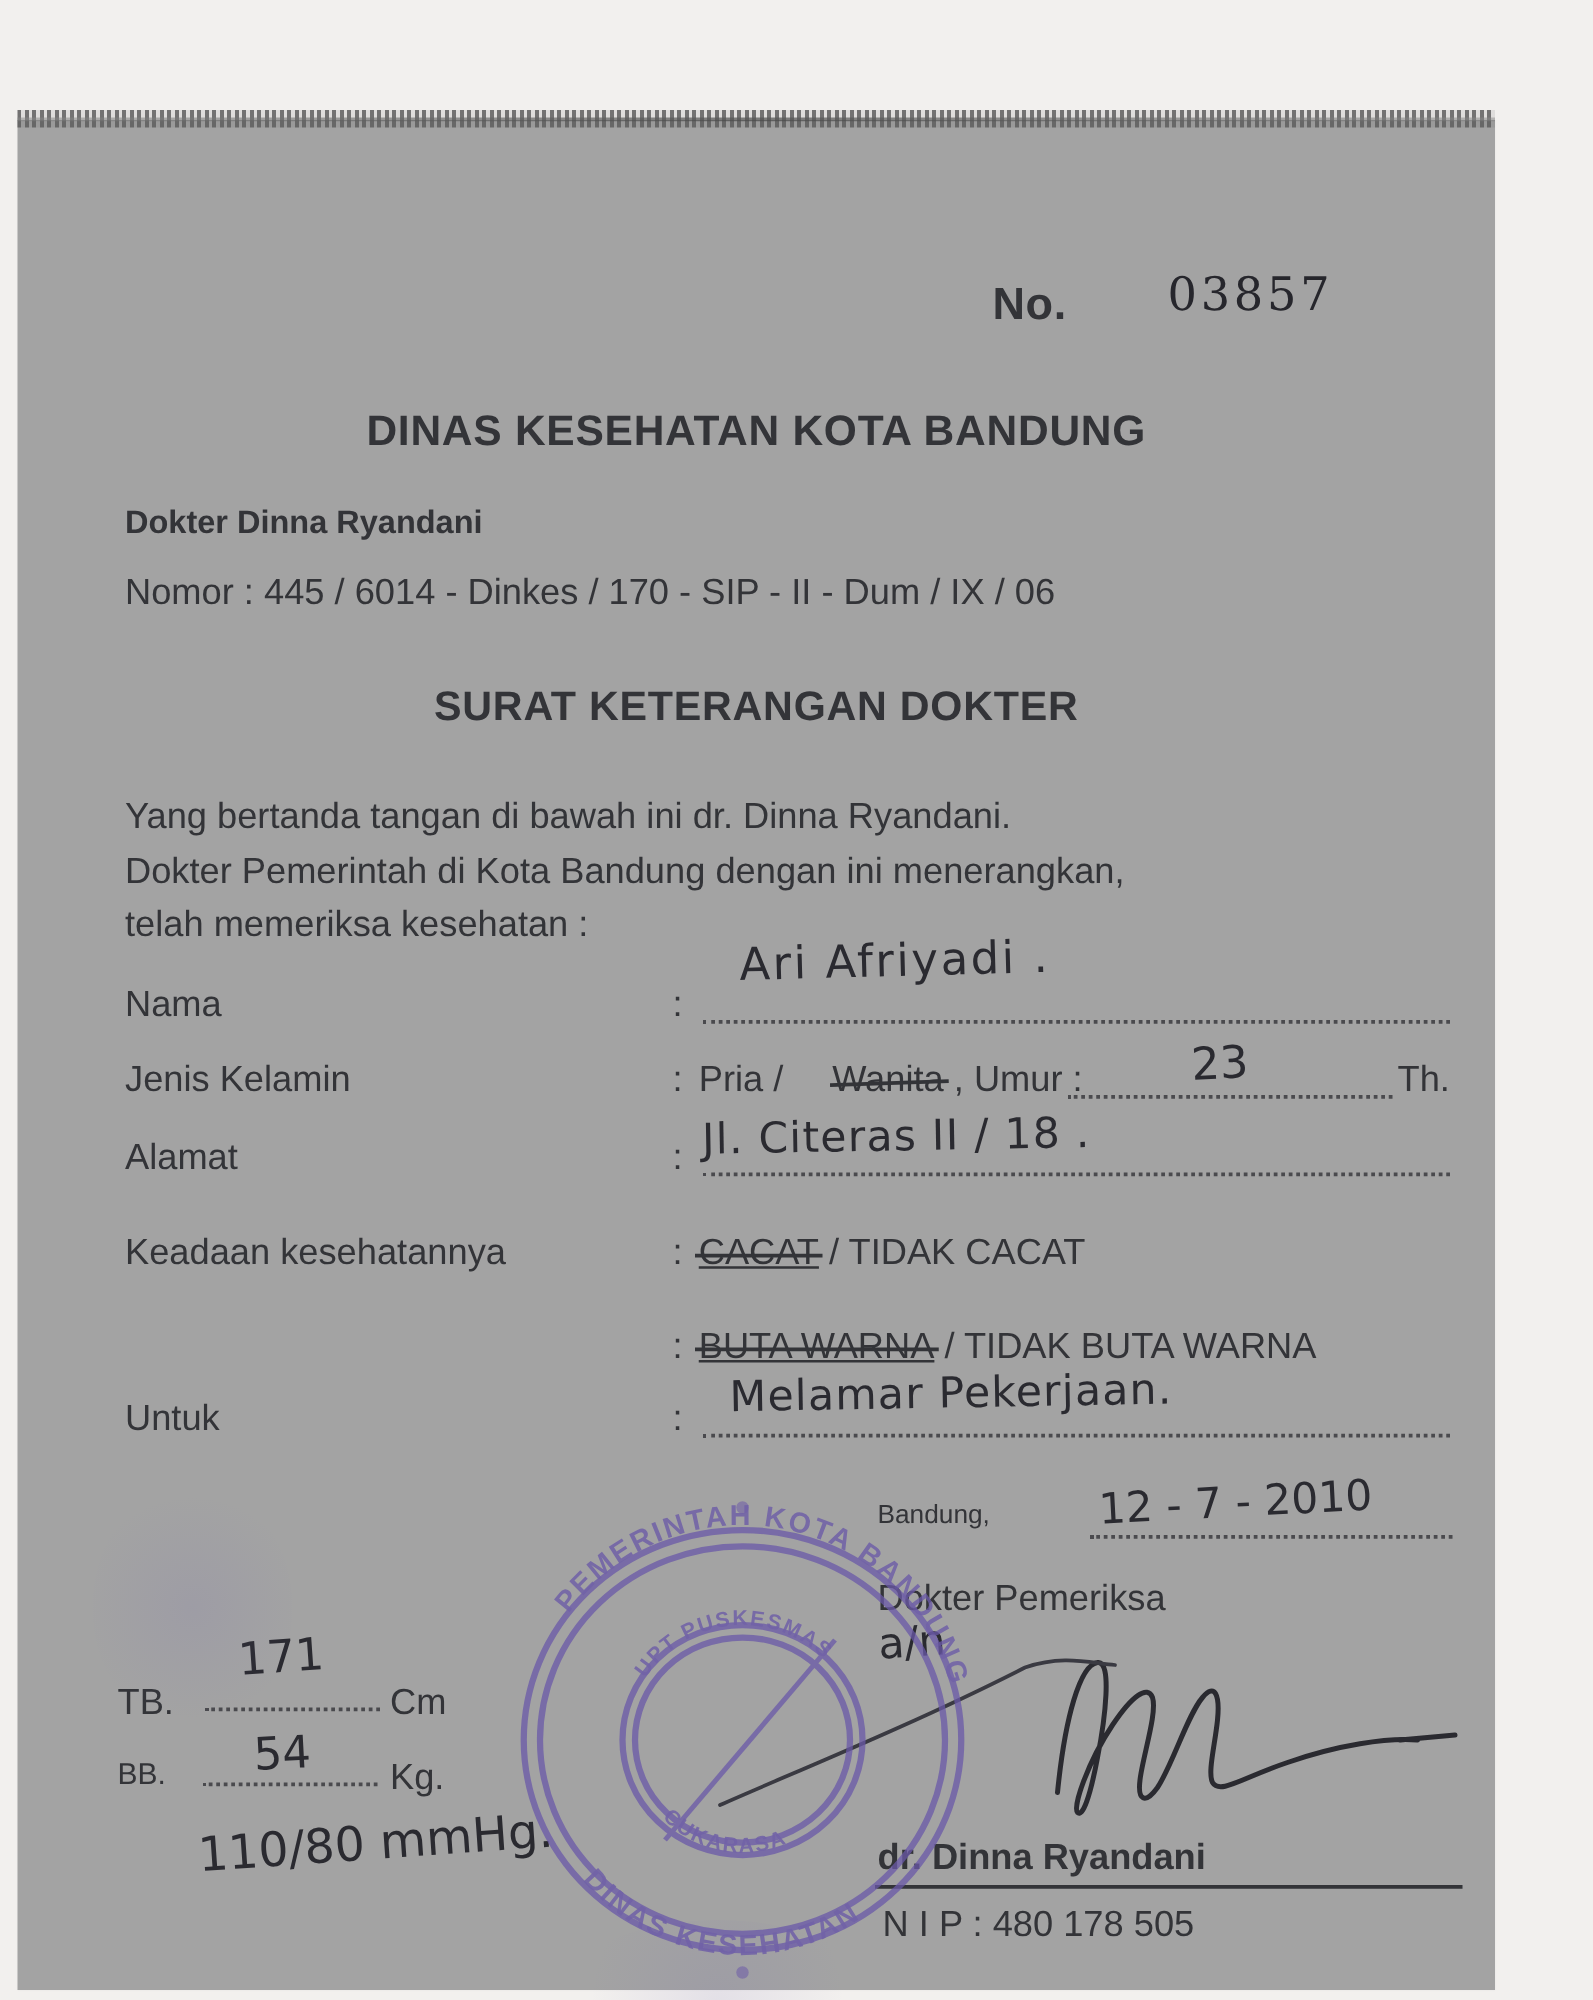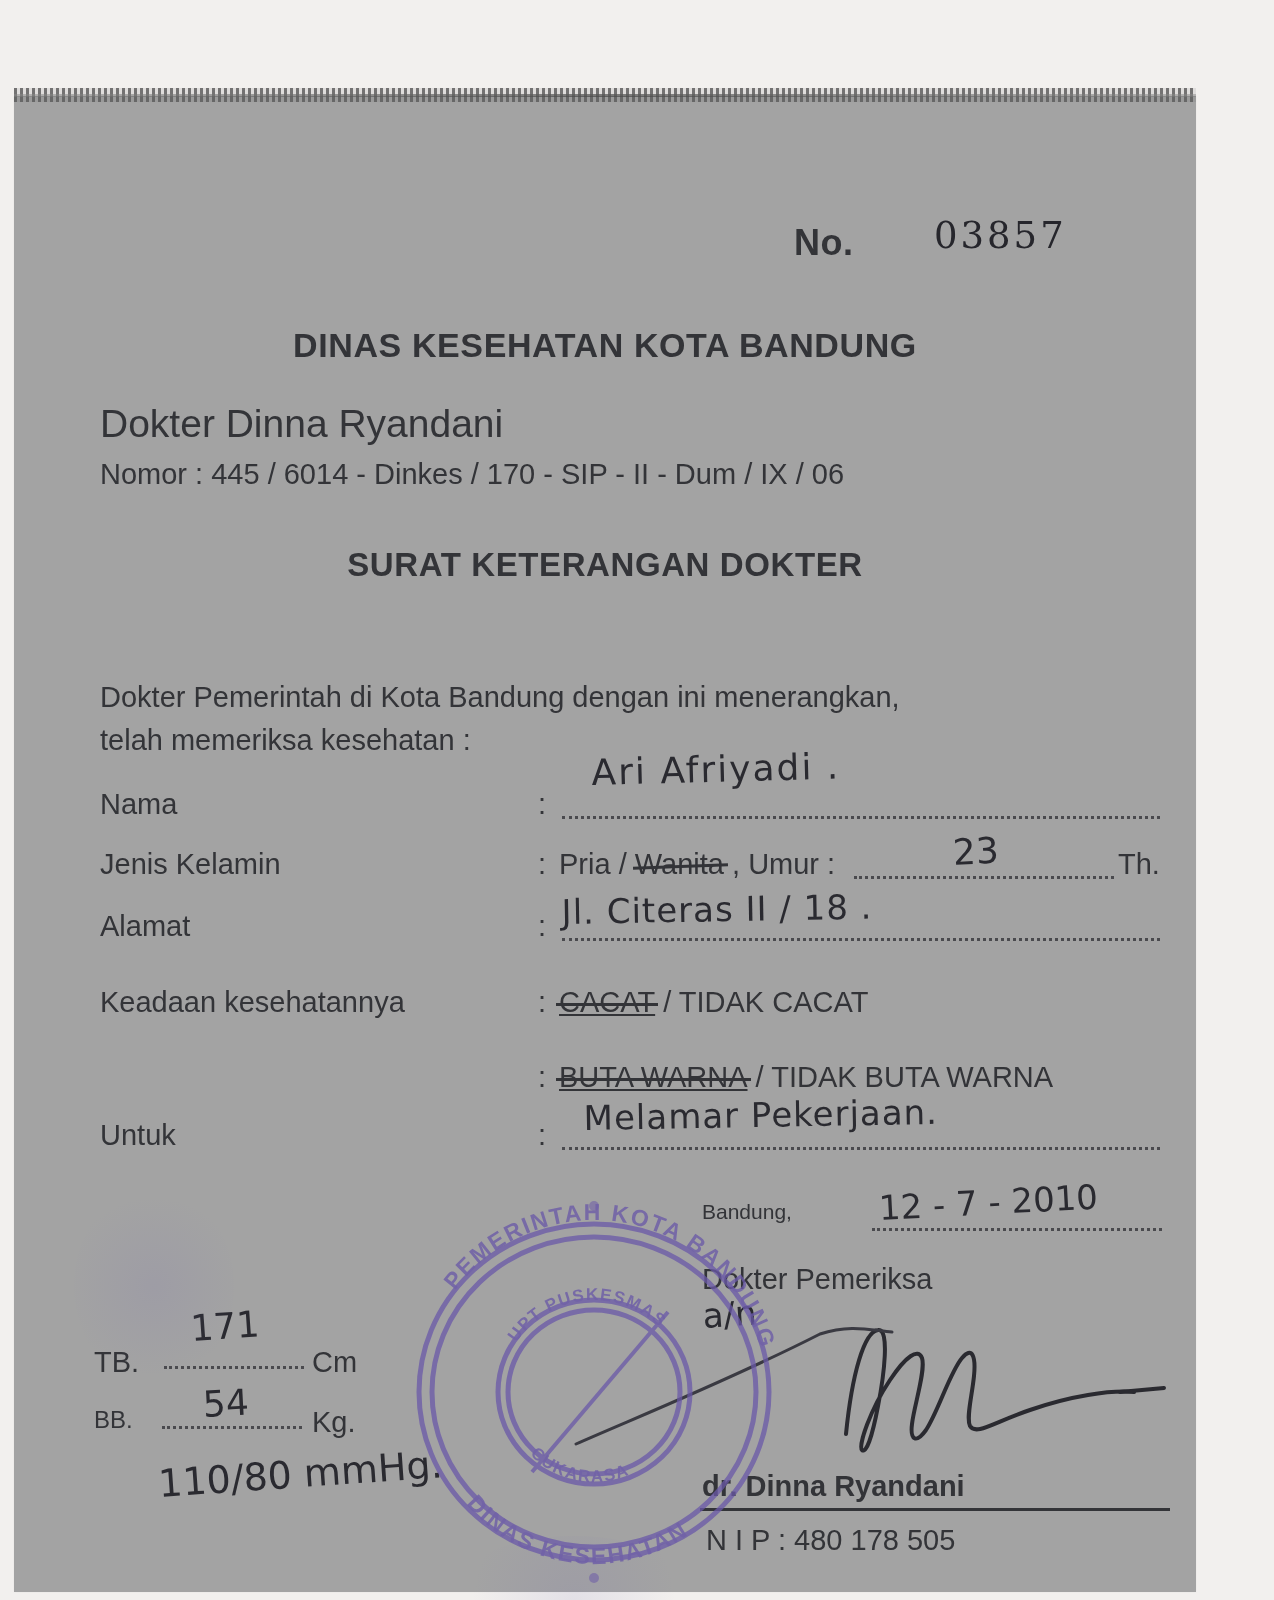--- a/index.html
+++ b/index.html
@@ -61,21 +61,21 @@
     left: 780px; top: 126px;
     font-size: 36px; font-weight: bold;
     letter-spacing: 0.5px;
   }
   #heading-dinas {
     left: 0; top: 230px; width: 1182px;
     font-size: 34px; font-weight: bold; letter-spacing: 0.6px;
   }
   #doctor-name {
     left: 86px; top: 306px;
-    font-size: 39px; font-weight: normal;
+    font-size: 26px; font-weight: bold;
   }
   #doctor-nomor {
     left: 86px; top: 362px;
     font-size: 29px;
   }
   #heading-surat {
     left: 0; top: 450px; width: 1182px;
     font-size: 33px; font-weight: bold; letter-spacing: 0.6px;
   }
   #body-l1 { left: 86px; top: 541px; font-size: 29px; }
@@ -106,20 +106,21 @@
   #dot-umur   { left: 840px; top: 778px; width: 260px; }
   #dot-alamat { left: 548px; top: 840px; width: 598px; }
   #dot-untuk  { left: 548px; top: 1049px; width: 598px; }
   #dot-bandung{ left: 858px; top: 1130px; width: 290px; }
   #dot-tb     { left: 150px; top: 1268px; width: 140px; }
   #dot-bb     { left: 148px; top: 1328px; width: 140px; }
 
   #val-pria   { left: 545px; top: 752px; font-size: 29px; }
   .strike-wanita {
     position: relative;
+    margin-left: 31px;
   }
   .strike-wanita::after {
     content: "";
     position: absolute;
     left: -2px; right: -4px; top: 52%;
     height: 3px; background: #333438;
     transform: rotate(-2deg);
   }
   #val-umur-label { left: 1104px; top: 752px; font-size: 29px; }
 
@@ -244,20 +245,21 @@
   <div id="paper">
 
     <div class="txt" id="no-label">No.</div>
     <div class="hand" id="hw-no">03857</div>
 
     <div class="txt center" id="heading-dinas">DINAS KESEHATAN KOTA BANDUNG</div>
     <div class="txt" id="doctor-name">Dokter Dinna Ryandani</div>
     <div class="txt" id="doctor-nomor">Nomor : 445 / 6014 - Dinkes / 170 - SIP - II - Dum / IX / 06</div>
     <div class="txt center" id="heading-surat">SURAT KETERANGAN DOKTER</div>
 
+    <div class="txt" id="body-l1">Yang bertanda tangan di bawah ini dr. Dinna Ryandani.</div>
     <div class="txt" id="body-l2">Dokter Pemerintah di Kota Bandung dengan ini menerangkan,</div>
     <div class="txt" id="body-l3">telah memeriksa kesehatan :</div>
 
     <div class="txt field-label" id="lbl-nama">Nama</div>
     <div class="txt field-label" id="lbl-jk">Jenis Kelamin</div>
     <div class="txt field-label" id="lbl-alamat">Alamat</div>
     <div class="txt field-label" id="lbl-keadaan">Keadaan kesehatannya</div>
     <div class="txt field-label" id="lbl-untuk">Untuk</div>
 
     <div class="colon" id="col-nama">:</div>

